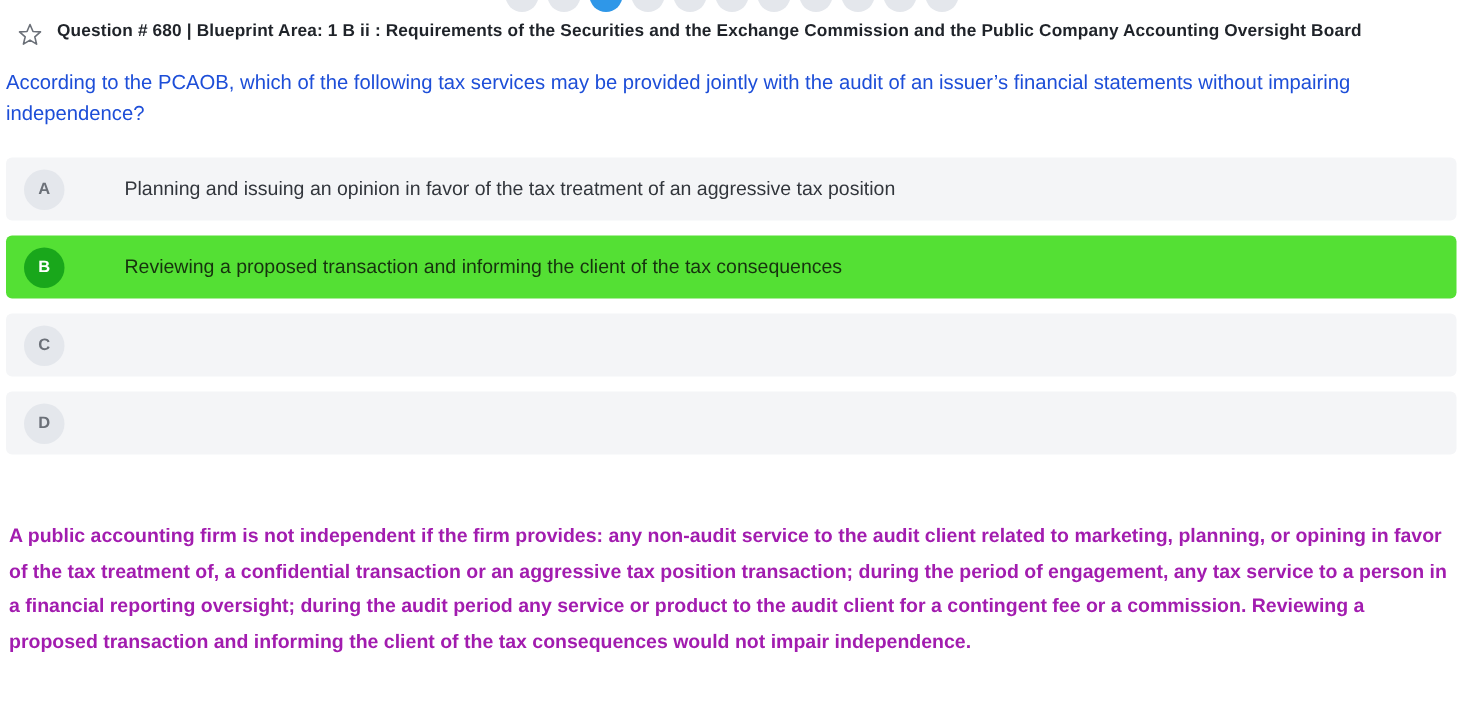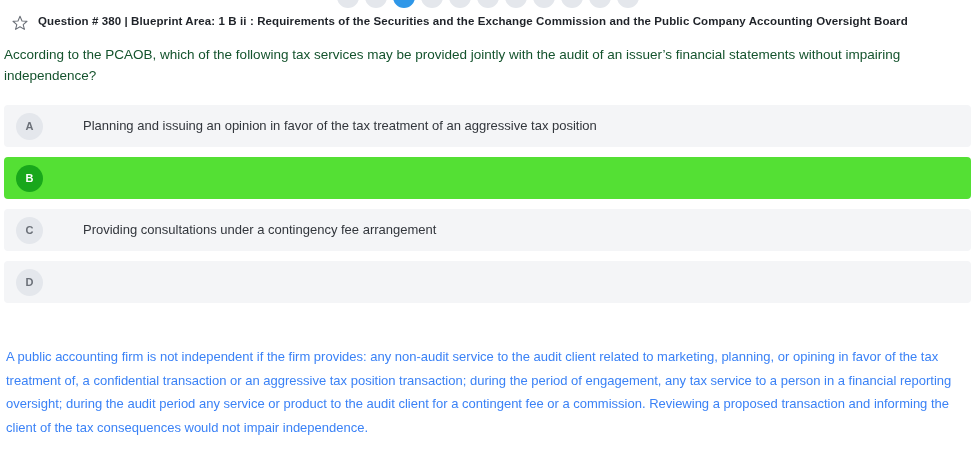--- a/index.html
+++ b/index.html
@@ -67,21 +67,21 @@
   }
 
   
   .stem {
     position: absolute;
     top: 45px;
     left: 4px;
     right: 8px;
     font-size: 13.5px;
     line-height: 1.55;
-    color: #14532d;
+    color: #1d4ed8;
   }
 
   
   .choices {
     position: absolute;
     top: 105px;
     left: 4px;
     right: 4px;
   }
   .choice {
@@ -125,21 +125,22 @@
   }
 
   
   .explanation {
     position: absolute;
     top: 345px;
     left: 6px;
     right: 10px;
     font-size: 13px;
     line-height: 1.82;
-    color: #3b82f6;
+    color: #a21caf;
+    font-weight: bold;
   }
 </style>
 </head>
 <body>
 
 <div class="pager-strip">
   <div class="pager-dot"></div>
   <div class="pager-dot"></div>
   <div class="pager-dot active"></div>
   <div class="pager-dot"></div>
@@ -151,35 +152,35 @@
   <div class="pager-dot"></div>
   <div class="pager-dot"></div>
 </div>
 
 <div class="header-row">
   <span class="star-icon">
     <svg viewBox="0 0 24 24" width="16" height="16">
       <polygon points="12,2 15,9 22.5,9.4 16.8,14.3 18.6,21.6 12,17.6 5.4,21.6 7.2,14.3 1.5,9.4 9,9" fill="none" stroke="#6b7078" stroke-width="1.6" stroke-linejoin="round"></polygon>
     </svg>
   </span>
-  <span class="header-text">Question # 380 | Blueprint Area: 1 B ii : Requirements of the Securities and the Exchange Commission and the Public Company Accounting Oversight Board</span>
+  <span class="header-text">Question # 680 | Blueprint Area: 1 B ii : Requirements of the Securities and the Exchange Commission and the Public Company Accounting Oversight Board</span>
 </div>
 
 <div class="stem">According to the PCAOB, which of the following tax services may be provided jointly with the audit of an issuer’s financial statements without impairing independence?</div>
 
 <div class="choices">
   <div class="choice">
     <span class="choice-letter">A</span>
     <span class="choice-text">Planning and issuing an opinion in favor of the tax treatment of an aggressive tax position</span>
   </div>
   <div class="choice selected">
     <span class="choice-letter">B</span>
+    <span class="choice-text">Reviewing a proposed transaction and informing the client of the tax consequences</span>
   </div>
   <div class="choice">
     <span class="choice-letter">C</span>
-    <span class="choice-text">Providing consultations under a contingency fee arrangement</span>
   </div>
   <div class="choice">
     <span class="choice-letter">D</span>
   </div>
 </div>
 
 <div class="explanation">A public accounting firm is not independent if the firm provides: any non-audit service to the audit client related to marketing, planning, or opining in favor of the tax treatment of, a confidential transaction or an aggressive tax position transaction; during the period of engagement, any tax service to a person in a financial reporting oversight; during the audit period any service or product to the audit client for a contingent fee or a commission. Reviewing a proposed transaction and informing the client of the tax consequences would not impair independence.</div>
 
 </body></html>

